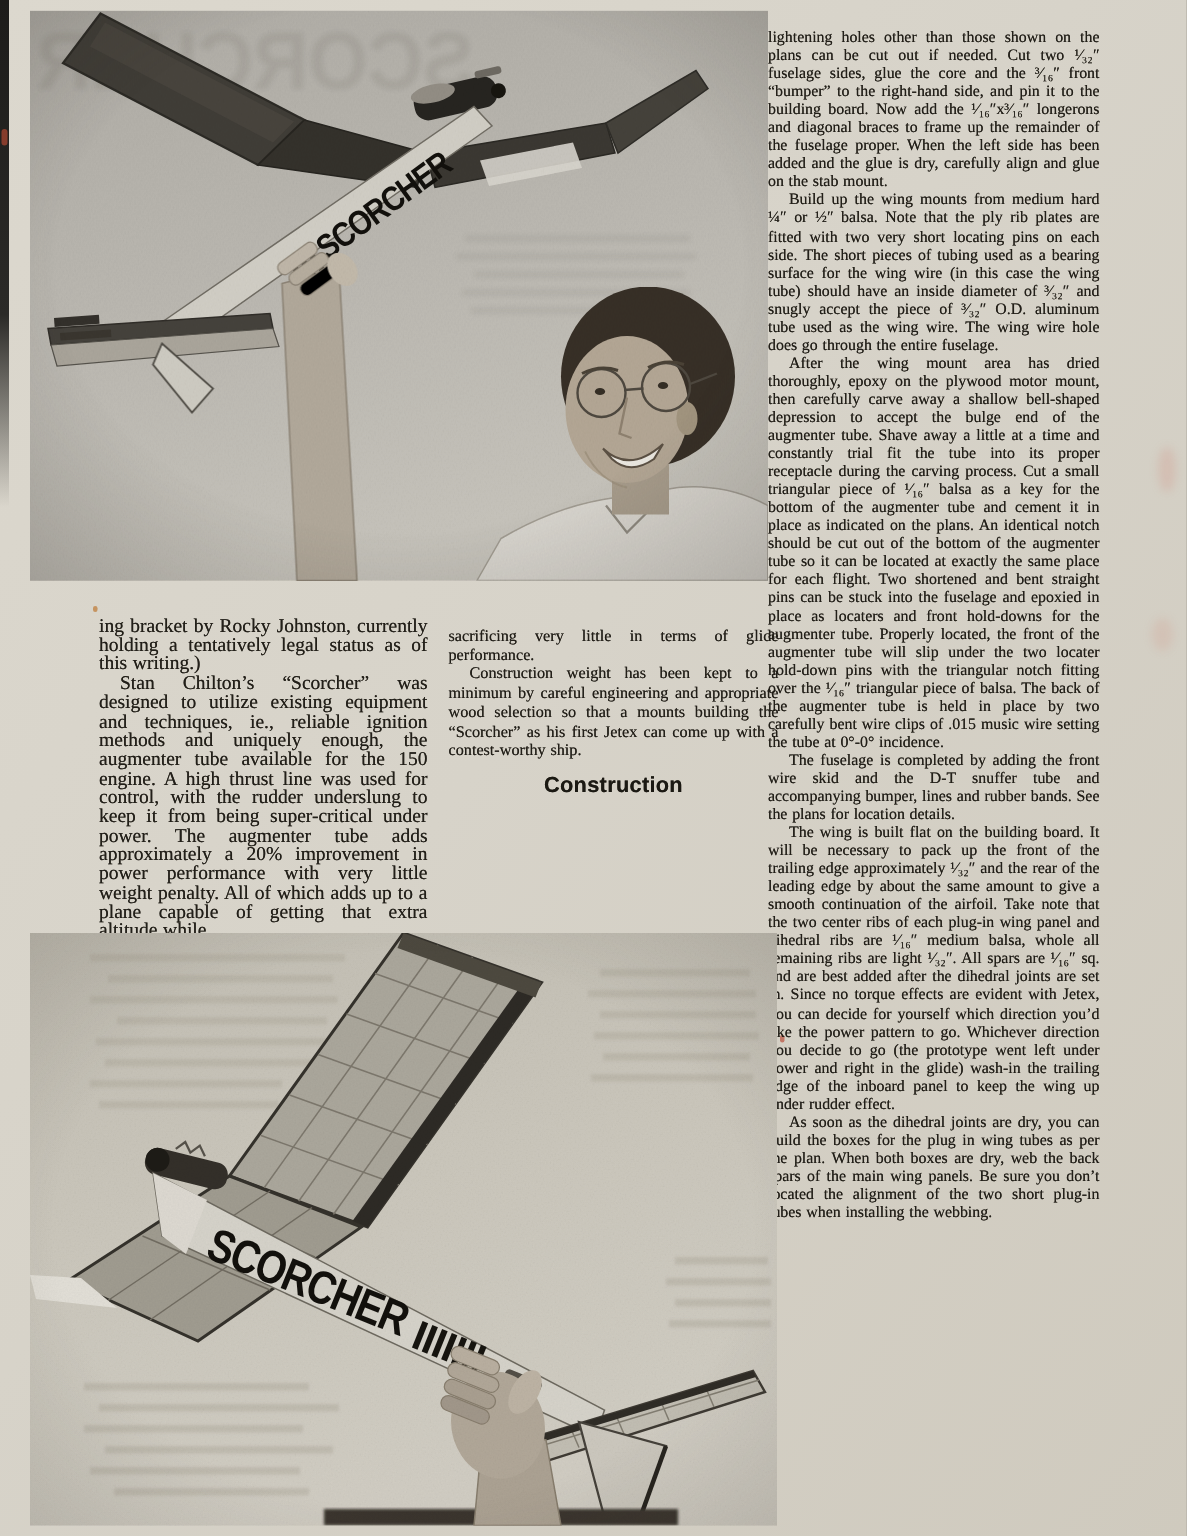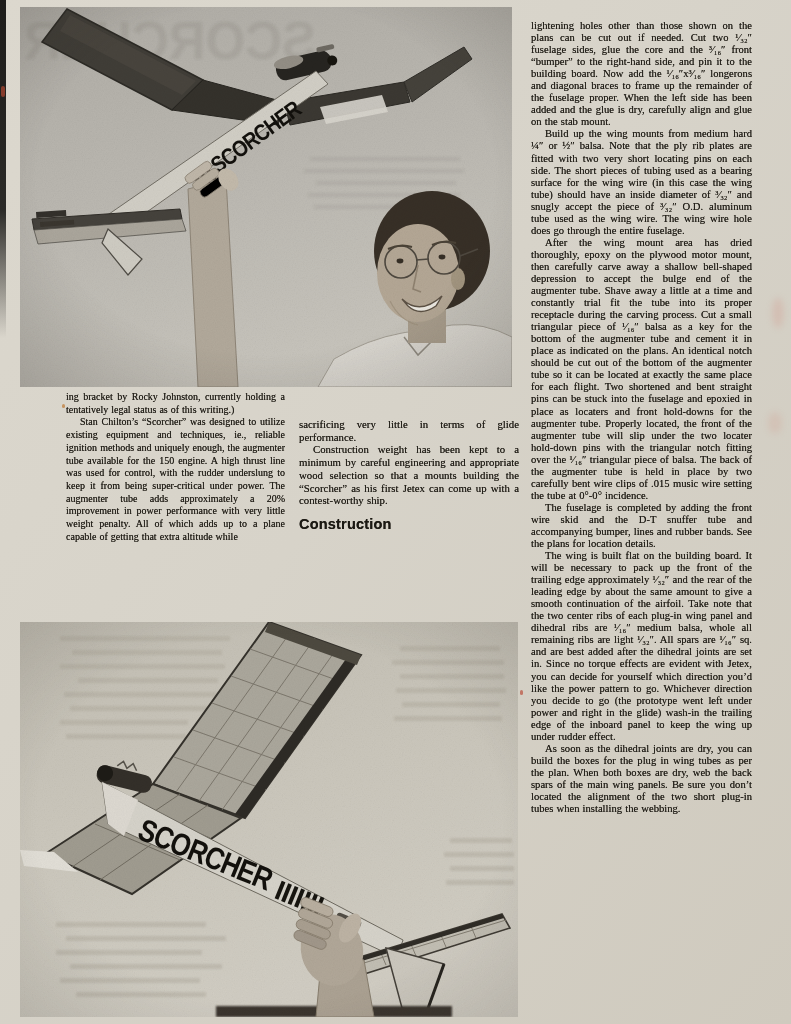--- a/index.html
+++ b/index.html
@@ -17,25 +17,25 @@
   .smudge.m1{left:772px;top:298px;width:12px;height:30px;background:rgba(208,134,120,.22);}
   .smudge.m2{left:768px;top:412px;width:14px;height:22px;background:rgba(208,140,122,.18);}
   
   .photo{position:absolute;margin:0;padding:0;line-height:0;}
   .photo-top{left:20px;top:7px;width:492px;height:380px;}
   .photo-bottom{left:20px;top:622px;width:498px;height:395px;}
   
   .col{position:absolute;text-align:justify;color:#221f19;
        text-shadow:0 0 .4px rgba(34,30,22,.85);word-spacing:.5px;}
   .col p.par{margin:0;text-indent:14px;}
-  .col-a{left:66px;top:391px;width:219px;font-size:10px;line-height:12.7px;}
+  .col-a{left:66px;top:411px;width:219px;font-size:13px;line-height:12.7px;}
   .col-b{left:299px;top:418px;width:220px;font-size:10.8px;line-height:12.7px;}
-  .col-c{left:531px;top:20px;width:221px;font-size:10.6px;line-height:12.05px;}
+  .col-c{left:512px;top:20px;width:221px;font-size:10.6px;line-height:12.05px;}
   .noindent-first p.par:first-of-type{text-indent:0;}
-  .construction-heading{margin:9px 0 4px 0;text-align:left;color:#1b1913;
+  .construction-heading{margin:9px 0 4px 0;text-align:center;color:#1b1913;
        font:bold 14.5px "Liberation Sans","DejaVu Sans",sans-serif;letter-spacing:.2px;}
 </style>
 </head>
 <body>
 
 <div class="page">
 
   <div class="edge-strip"></div>
   <div class="speck s1"></div>
   <div class="speck s2"></div>

